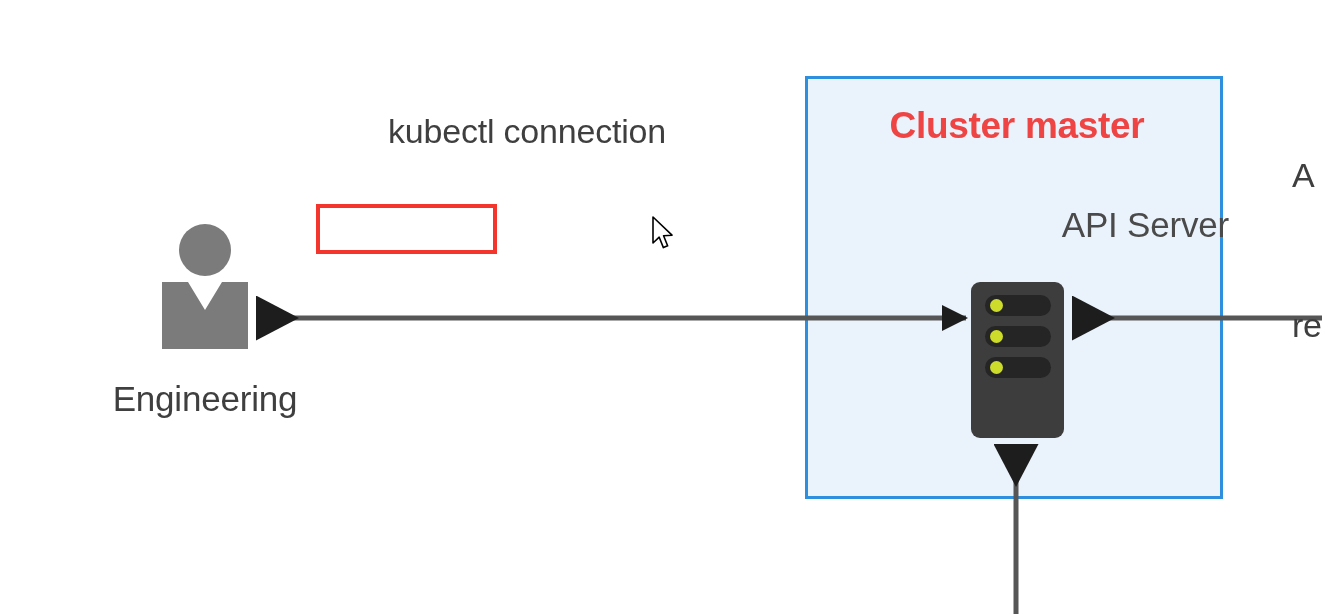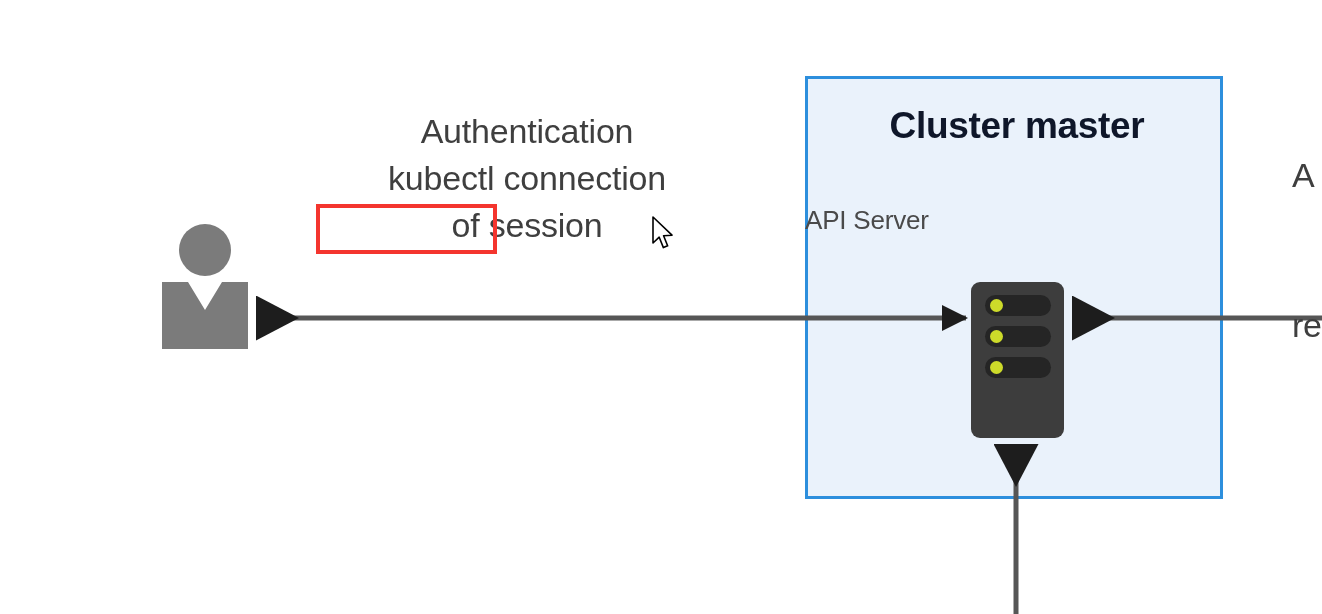--- a/index.html
+++ b/index.html
@@ -39,30 +39,30 @@
     border: 3px solid #2d8fdd;
     box-sizing: border-box;
   }
   #cluster-master-title {
     left: 805px;
     top: 105px;
     width: 424px;
     text-align: center;
     font-size: 37px;
     font-weight: bold;
-    color: #0f172a;
+    color: #ef4444;
     letter-spacing: -0.3px;
     white-space: nowrap;
   }
   #api-server-label {
     left: 805px;
     top: 205px;
     width: 424px;
-    text-align: left;
-    font-size: 26px;
+    text-align: right;
+    font-size: 35px;
     font-weight: normal;
     color: #4a4a4a;
     letter-spacing: -0.2px;
     white-space: nowrap;
   }
 
   
   #api-server-rack {
     left: 971px;
     top: 282px;
@@ -221,26 +221,25 @@
       <div class="rack-led"></div>
     </div>
   </div>
 
   <svg class="abs" id="engineering-user-icon" viewBox="0 0 86 125" width="86" height="125">
     <circle cx="43" cy="26" r="26" fill="#7b7b7b"></circle>
     <path d="M 0 58 L 0 125 L 86 125 L 86 58 L 60 58 L 43 86 L 26 58 Z" fill="#7b7b7b"></path>
   </svg>
 
   <div class="abs" id="engineering-user-label">
+    <div>Engineering</div>
   </div>
 
   <div class="abs" id="auth-prompt-annotation">
-    <div>Authentication</div>
     <div>kubectl connection</div>
-    <div>of session</div>
   </div>
 
   <div class="abs" id="kubectl-highlight-box"></div>
 
   <div class="abs" id="right-annotation">
     <div>A</div>
     <div>re</div>
     <span class="gap"></span>
     <div>Az</div>
   </div>

